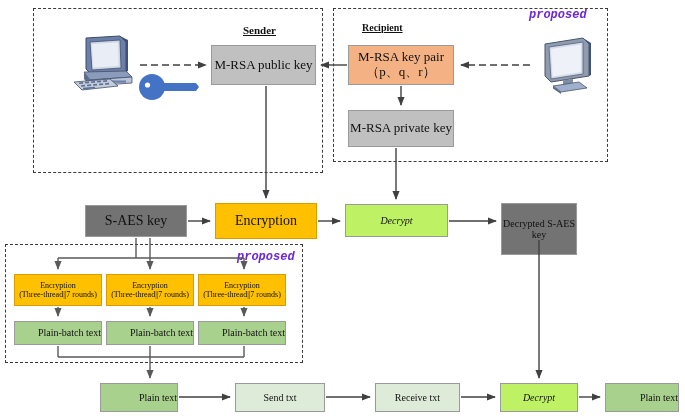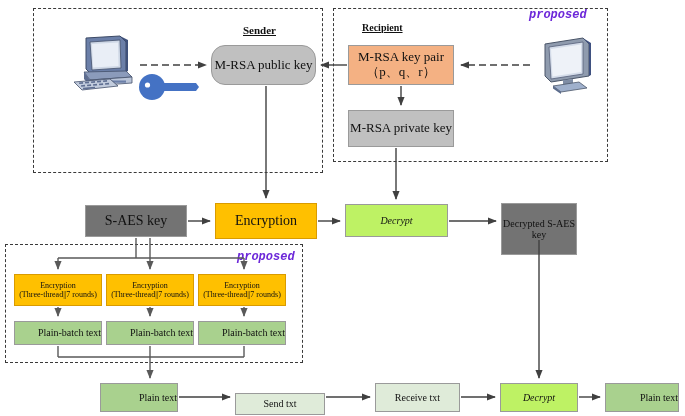--- a/index.html
+++ b/index.html
@@ -90,21 +90,21 @@
       <path d="M12 10 L50 4 L56 10 L56 42 L18 48 L12 42 Z" fill="#8f9bae" stroke="#4a5568" stroke-width="1"></path>
       <path d="M16 13 L50 8 L50 40 L18 45 Z" fill="#d4dce9" stroke="#55607a" stroke-width="0.8"></path>
       <path d="M18 15 L48 10.5 L48 38 L19.5 42.5 Z" fill="#eef2f8"></path>
       <path d="M50 4 L58 9 L58 41 L56 42 L56 10 Z" fill="#3f5180"></path>
       <path d="M30 46 L40 45 L40 51 L30 52 Z" fill="#7f8da5"></path>
       <path d="M20 52 L46 48 L54 54 L28 58 Z" fill="#9fb0cc" stroke="#4a5568" stroke-width="0.8"></path>
       <path d="M20 52 L28 58 L28 60 L20 54.5 Z" fill="#5a6b8c"></path>
     </svg>
   </div>
 
-  <div class="box gray big" style="left:211px;top:45px;width:105px;height:40px;border-radius:14px;">
+  <div class="box gray big" style="left:211px;top:45px;width:105px;height:40px;">
     <span>M-RSA public key</span>
   </div>
 
   <div class="box gray big" style="left:348px;top:110px;width:106px;height:37px;">
     <span>M-RSA private key</span>
   </div>
 
   <div class="box orange big" style="left:348px;top:45px;width:106px;height:40px;flex-direction:column;">
     <span>M-RSA key pair</span>
     <span>（p、q、r）</span>
@@ -145,21 +145,21 @@
   <div class="box green med" style="left:106px;top:321px;width:88px;height:24px;">
     <span>Plain-batch text</span>
   </div>
   <div class="box green med" style="left:198px;top:321px;width:88px;height:24px;">
     <span>Plain-batch text</span>
   </div>
 
   <div class="box green med" style="left:100px;top:383px;width:78px;height:29px;">
     <span>Plain text</span>
   </div>
-  <div class="box lgreen med" style="left:235px;top:393px;width:90px;height:22px;">
+  <div class="box lgreen med" style="left:235px;top:383px;width:90px;height:29px;">
     <span>Send txt</span>
   </div>
   <div class="box lgreen med" style="left:375px;top:383px;width:85px;height:29px;">
     <span>Receive txt</span>
   </div>
   <div class="box lgold med" style="left:500px;top:383px;width:78px;height:29px;">
     <span>Decrypt</span>
   </div>
   <div class="box green med" style="left:605px;top:383px;width:74px;height:29px;">
     <span>Plain text</span>

